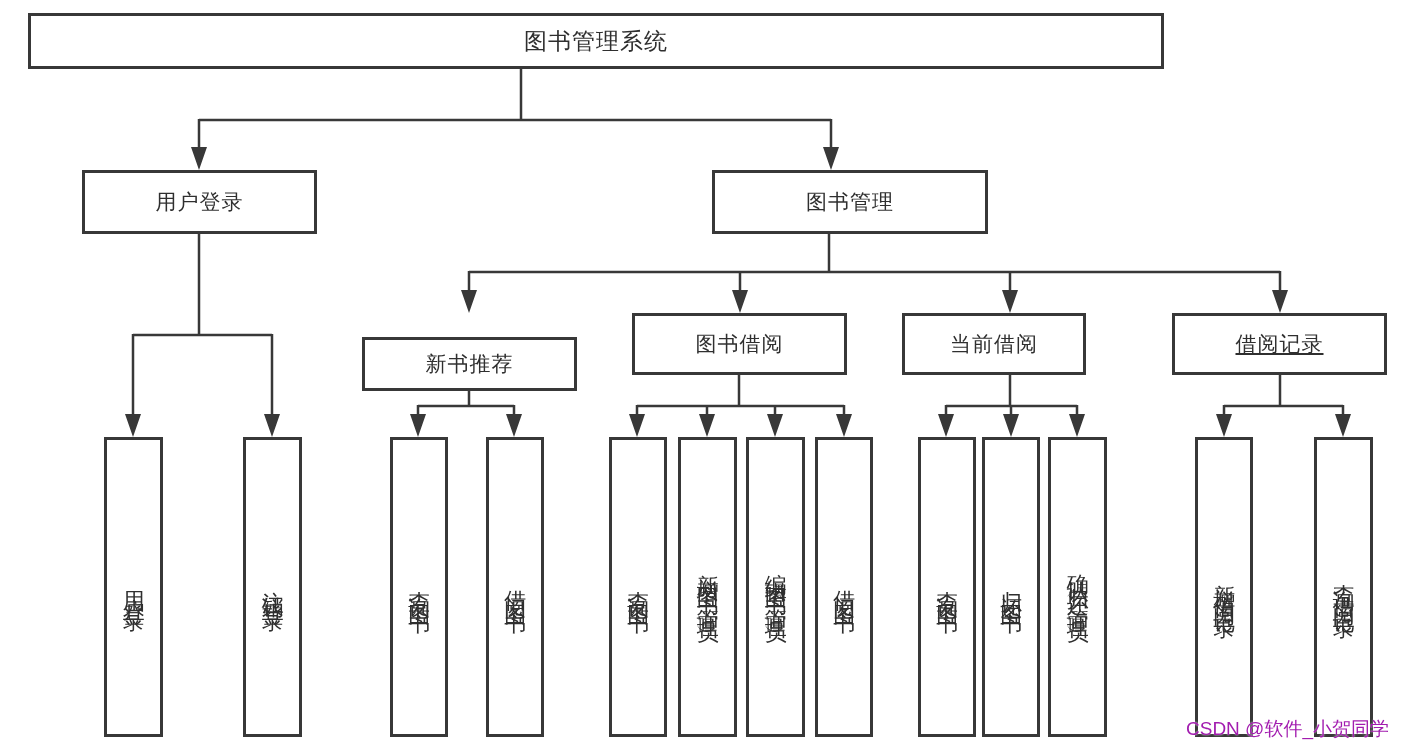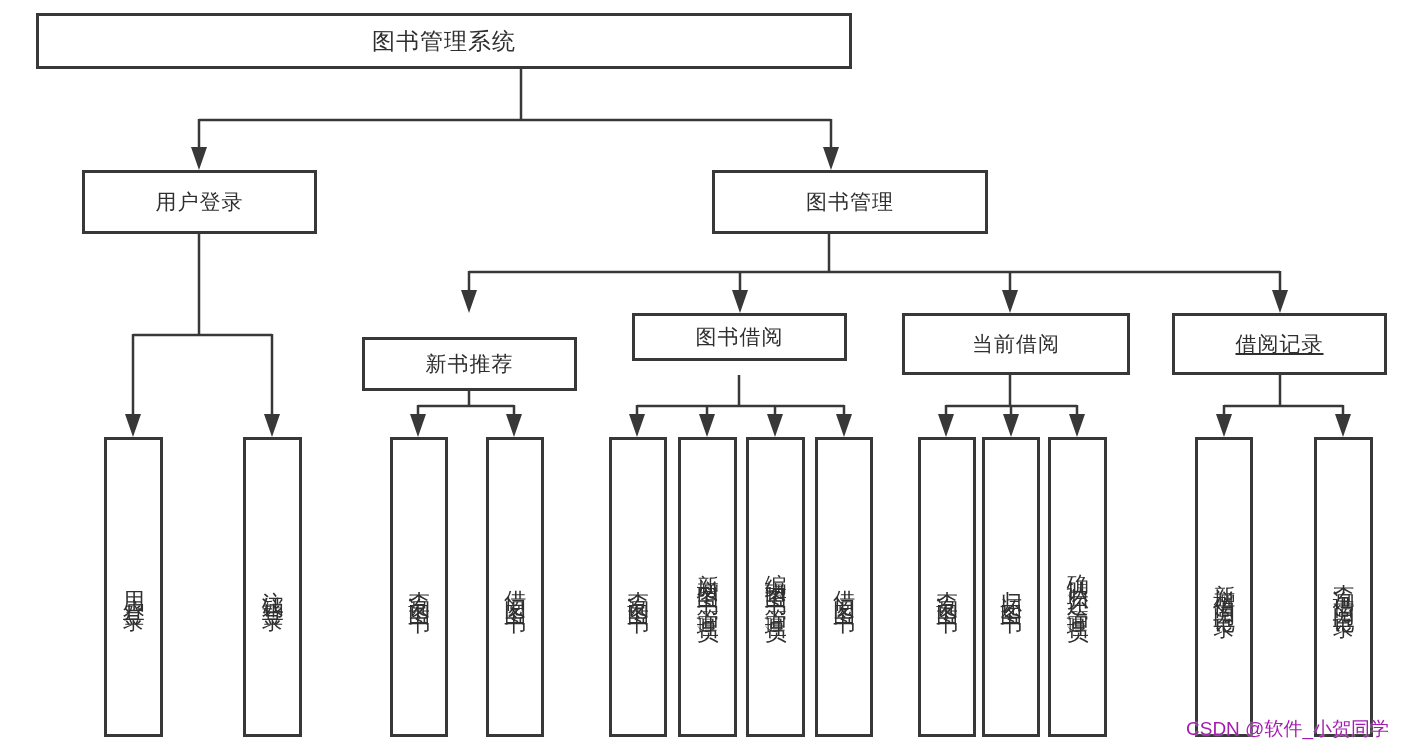--- a/index.html
+++ b/index.html
@@ -64,38 +64,38 @@
              M1280,375 V406 M1224,406 H1343 M1224,405 V418 M1343,405 V418"></path>
     <path fill="#383838" stroke="none" d="M199,170 l-8,-23 l16,0 Z M831,170 l-8,-23 l16,0 Z
              M469,313 l-8,-23 l16,0 Z M740,313 l-8,-23 l16,0 Z M1010,313 l-8,-23 l16,0 Z M1280,313 l-8,-23 l16,0 Z
              M133,437 l-8,-23 l16,0 Z M272,437 l-8,-23 l16,0 Z
              M418,437 l-8,-23 l16,0 Z M514,437 l-8,-23 l16,0 Z
              M637,437 l-8,-23 l16,0 Z M707,437 l-8,-23 l16,0 Z M775,437 l-8,-23 l16,0 Z M844,437 l-8,-23 l16,0 Z
              M946,437 l-8,-23 l16,0 Z M1011,437 l-8,-23 l16,0 Z M1077,437 l-8,-23 l16,0 Z
              M1224,437 l-8,-23 l16,0 Z M1343,437 l-8,-23 l16,0 Z"></path>
   </svg>
 
-  <div class="box" style="left:36px; top:13px; width:816px; height:56px;">
+  <div class="box" style="left:28px; top:13px; width:1136px; height:56px;">
     <span class="root-label">图书管理系统</span>
   </div>
 
   <div class="box" style="left:82px; top:170px; width:235px; height:64px;">
     <span class="h-label">用户登录</span>
   </div>
   <div class="box" style="left:712px; top:170px; width:276px; height:64px;">
     <span class="h-label">图书管理</span>
   </div>
 
   <div class="box" style="left:362px; top:313px; width:215px; height:54px;margin-top:24px;">
     <span class="h-label">新书推荐</span>
   </div>
-  <div class="box" style="left:632px; top:313px; width:215px; height:48px;">
+  <div class="box" style="left:632px; top:313px; width:215px; height:62px;">
     <span class="h-label">图书借阅</span>
   </div>
-  <div class="box" style="left:902px; top:313px; width:228px; height:62px;">
+  <div class="box" style="left:902px; top:313px; width:184px; height:62px;">
     <span class="h-label">当前借阅</span>
   </div>
   <div class="box" style="left:1172px; top:313px; width:215px; height:62px;text-decoration:underline;">
     <span class="h-label">借阅记录</span>
   </div>
 
   <div class="box leaf" style="left:104px; top:437px; width:59px; height:300px;">
     <span class="v-label">用户登录</span>
   </div>
   <div class="box leaf" style="left:243px; top:437px; width:59px; height:300px;">

